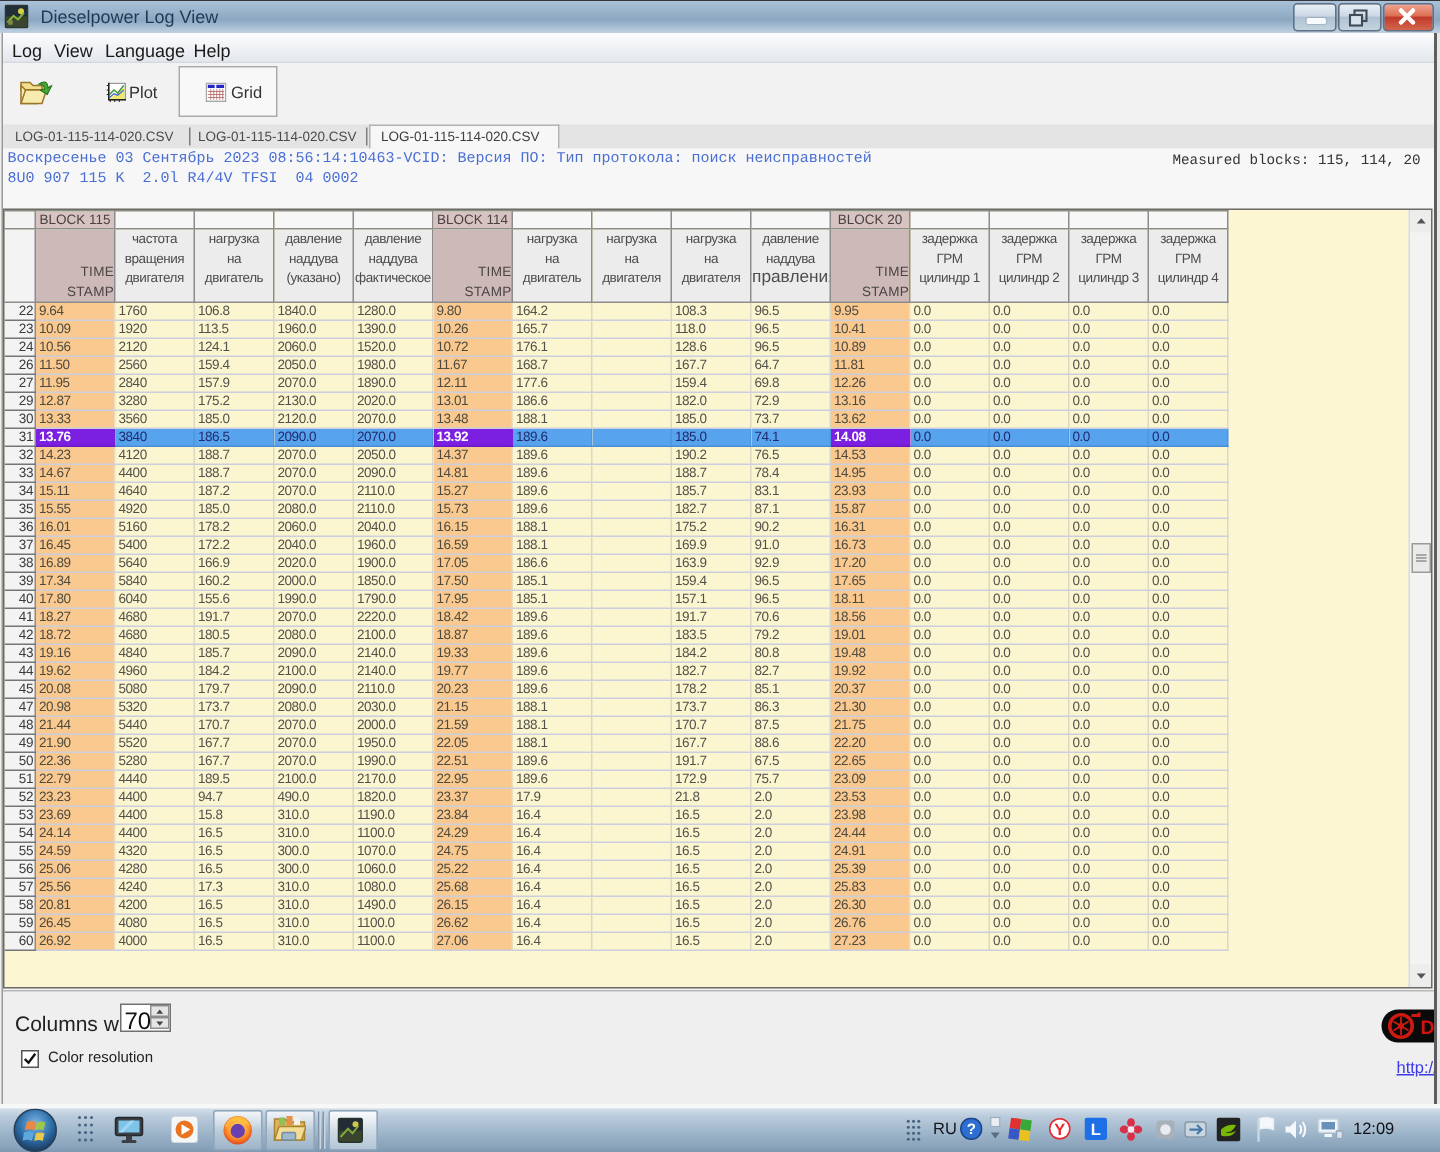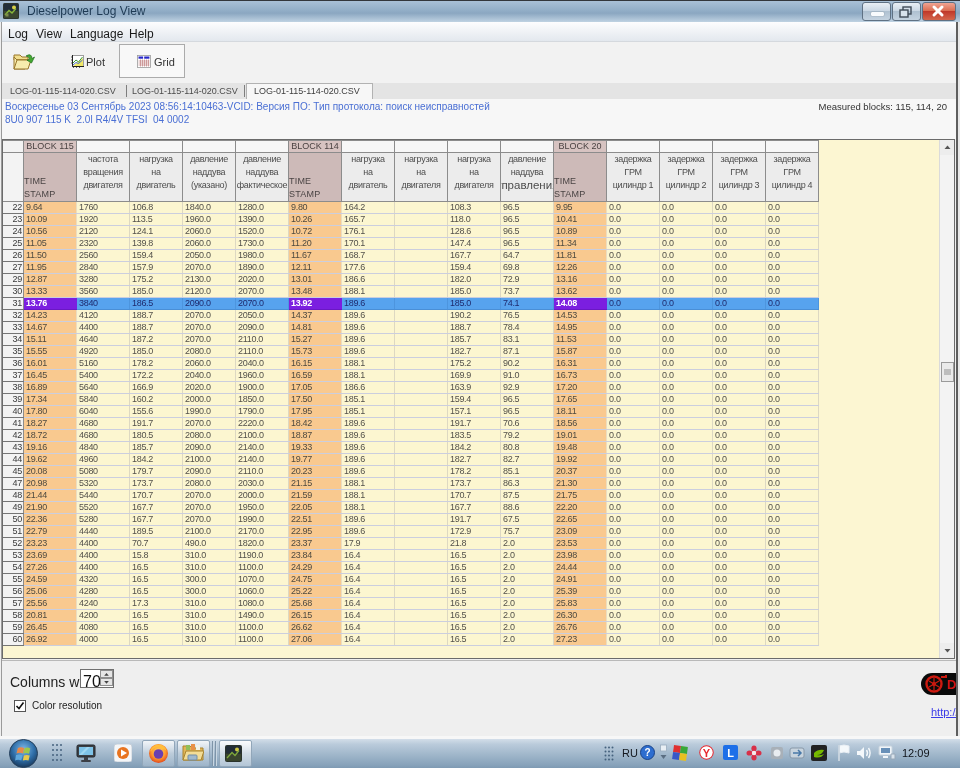--- a/index.html
+++ b/index.html
@@ -18,33 +18,33 @@
   background:linear-gradient(180deg,#FDFDFE 0,#EDF0F4 60%,#E3E8EE 100%); border-bottom:1px solid #D5D9DE; }
 .menuitem { position:absolute; top:5px; font-size:12px; color:#1A1A1A; }
 #toolbar { position:absolute; left:2px; top:42px; width:956px; height:41px; background:#F2F2F2; }
 #gridbtn { position:absolute; left:117px; top:2px; width:66px; height:34px; background:#F8F8F8; border:1px solid #ABABAB; }
 .tbtxt { position:absolute; top:14px; font-size:11px; color:#333; }
 #tabstrip { position:absolute; left:2px; top:83px; width:956px; height:16px; background:#E4E4E4; }
 .tab { position:absolute; top:3px; font-size:9px; color:#4B4B4B; }
 .tabsep { position:absolute; top:2px; width:1px; height:12px; background:#7E7E7E; }
 #activetab { position:absolute; left:244px; top:0; width:127px; height:16px; background:#F7F7F7;
   border:1px solid #B2B2B2; border-bottom:none; }
-#infoarea { position:absolute; left:2px; top:99px; width:956px; height:40px; background:#F7F7F7; }
+#infoarea { position:absolute; left:2px; top:99px; width:956px; height:40px; background:#F7F7F7;font-family:Liberation Mono, monospace; }
 .bluetxt { position:absolute; left:3px; font-size:10px; color:#4A6FD4; white-space:pre; }
 #measured { position:absolute; right:11px; top:2px; font-size:9.5px; color:#333; }
 #gridwrap { position:absolute; left:2px; top:139px; width:953px; height:520px; background:#FCF6D2;
   border:1px solid #6B6B6B; overflow:hidden; }
 #grid { table-layout:fixed; border-collapse:collapse; width:816px; margin-left:-1px; }
 #grid td { overflow:hidden; white-space:nowrap; font-size:9px; }
 tr.ha td { height:12px; }
 tr.hb td { height:41px; }
 td.hnum { background:#F3F3F3; border:1px solid #8C8C8C; }
 td.hempty { background:#F7F7F7; border:1px solid #8C8C8C; }
 td.hblk { background:#D7C3C1; border:1px solid #8C8C8C; color:#4A4242; text-align:center; line-height:11px; font-size:10px; }
-td.hts { background:#CDBAB8; border:1px solid #8C8C8C; color:#4A4444; text-align:left; line-height:13px; padding-top:22px; font-size:11px; letter-spacing:0.2px; }
+td.hts { background:#CDBAB8; border:1px solid #8C8C8C; color:#4A4444; text-align:right; line-height:13px; padding-top:22px; font-size:11px; letter-spacing:0.2px; }
 td.hcol { background:#ECECEC; border:1px solid #8C8C8C; color:#4D4D4D; text-align:center; line-height:13px; vertical-align:top; font-size:11px; letter-spacing:-0.3px; }
 td.num { background:#F3F3F3; border-right:1px solid #8C8C8C; border-bottom:1px solid #757575; color:#3A3A3A;
   text-align:right; padding-right:1px; height:11px; line-height:11px; font-size:10px; letter-spacing:-0.3px; }
 td.ts { background:#F9C98F; border-right:1px solid #EBDDC2; border-bottom:1px solid #CBCEDE; color:#4E4A40;
   padding-left:2px; height:11px; line-height:11px; font-size:10px; letter-spacing:-0.3px; }
 td.d { background:#FCF6D0; border-right:1px solid #DDD8C2; border-bottom:1px solid #CBCEDE; color:#52504A;
   padding-left:2px; height:11px; line-height:11px; font-size:10px; letter-spacing:-0.3px; }
 td.tssel { background:#7B1FE0 !important; color:#FFFFFF !important; border-right-color:#7B1FE0; border-bottom-color:#6A18C4; font-weight:bold; }
 td.dsel { background:#57A3EE !important; color:#1F2B6E !important; border-right-color:#4D95DE; border-bottom-color:#4A8FD6; }
 #vsb { position:absolute; right:0; top:0; width:15px; height:518px; background:#F3F3F3; border-left:1px solid #DADADA; }
@@ -260,38 +260,20 @@
 <td class="d"></td>
 <td class="d">128.6</td>
 <td class="d">96.5</td>
 <td class="ts">10.89</td>
 <td class="d">0.0</td>
 <td class="d">0.0</td>
 <td class="d">0.0</td>
 <td class="d">0.0</td>
 </tr>
 <tr>
-<td class="num">25</td>
-<td class="ts">11.05</td>
-<td class="d">2320</td>
-<td class="d">139.8</td>
-<td class="d">2060.0</td>
-<td class="d">1730.0</td>
-<td class="ts">11.20</td>
-<td class="d">170.1</td>
-<td class="d"></td>
-<td class="d">147.4</td>
-<td class="d">96.5</td>
-<td class="ts">11.34</td>
-<td class="d">0.0</td>
-<td class="d">0.0</td>
-<td class="d">0.0</td>
-<td class="d">0.0</td>
-</tr>
-<tr>
 <td class="num">26</td>
 <td class="ts">11.50</td>
 <td class="d">2560</td>
 <td class="d">159.4</td>
 <td class="d">2050.0</td>
 <td class="d">1980.0</td>
 <td class="ts">11.67</td>
 <td class="d">168.7</td>
 <td class="d"></td>
 <td class="d">167.7</td>
@@ -415,21 +397,21 @@
 <td class="ts">15.11</td>
 <td class="d">4640</td>
 <td class="d">187.2</td>
 <td class="d">2070.0</td>
 <td class="d">2110.0</td>
 <td class="ts">15.27</td>
 <td class="d">189.6</td>
 <td class="d"></td>
 <td class="d">185.7</td>
 <td class="d">83.1</td>
-<td class="ts">11.53</td>
+<td class="ts">23.93</td>
 <td class="d">0.0</td>
 <td class="d">0.0</td>
 <td class="d">0.0</td>
 <td class="d">0.0</td>
 </tr>
 <tr>
 <td class="num">35</td>
 <td class="ts">15.55</td>
 <td class="d">4920</td>
 <td class="d">185.0</td>
@@ -713,21 +695,21 @@
 <td class="ts">23.09</td>
 <td class="d">0.0</td>
 <td class="d">0.0</td>
 <td class="d">0.0</td>
 <td class="d">0.0</td>
 </tr>
 <tr>
 <td class="num">52</td>
 <td class="ts">23.23</td>
 <td class="d">4400</td>
-<td class="d">70.7</td>
+<td class="d">94.7</td>
 <td class="d">490.0</td>
 <td class="d">1820.0</td>
 <td class="ts">23.37</td>
 <td class="d">17.9</td>
 <td class="d"></td>
 <td class="d">21.8</td>
 <td class="d">2.0</td>
 <td class="ts">23.53</td>
 <td class="d">0.0</td>
 <td class="d">0.0</td>
@@ -747,21 +729,21 @@
 <td class="d">16.5</td>
 <td class="d">2.0</td>
 <td class="ts">23.98</td>
 <td class="d">0.0</td>
 <td class="d">0.0</td>
 <td class="d">0.0</td>
 <td class="d">0.0</td>
 </tr>
 <tr>
 <td class="num">54</td>
-<td class="ts">27.26</td>
+<td class="ts">24.14</td>
 <td class="d">4400</td>
 <td class="d">16.5</td>
 <td class="d">310.0</td>
 <td class="d">1100.0</td>
 <td class="ts">24.29</td>
 <td class="d">16.4</td>
 <td class="d"></td>
 <td class="d">16.5</td>
 <td class="d">2.0</td>
 <td class="ts">24.44</td>

